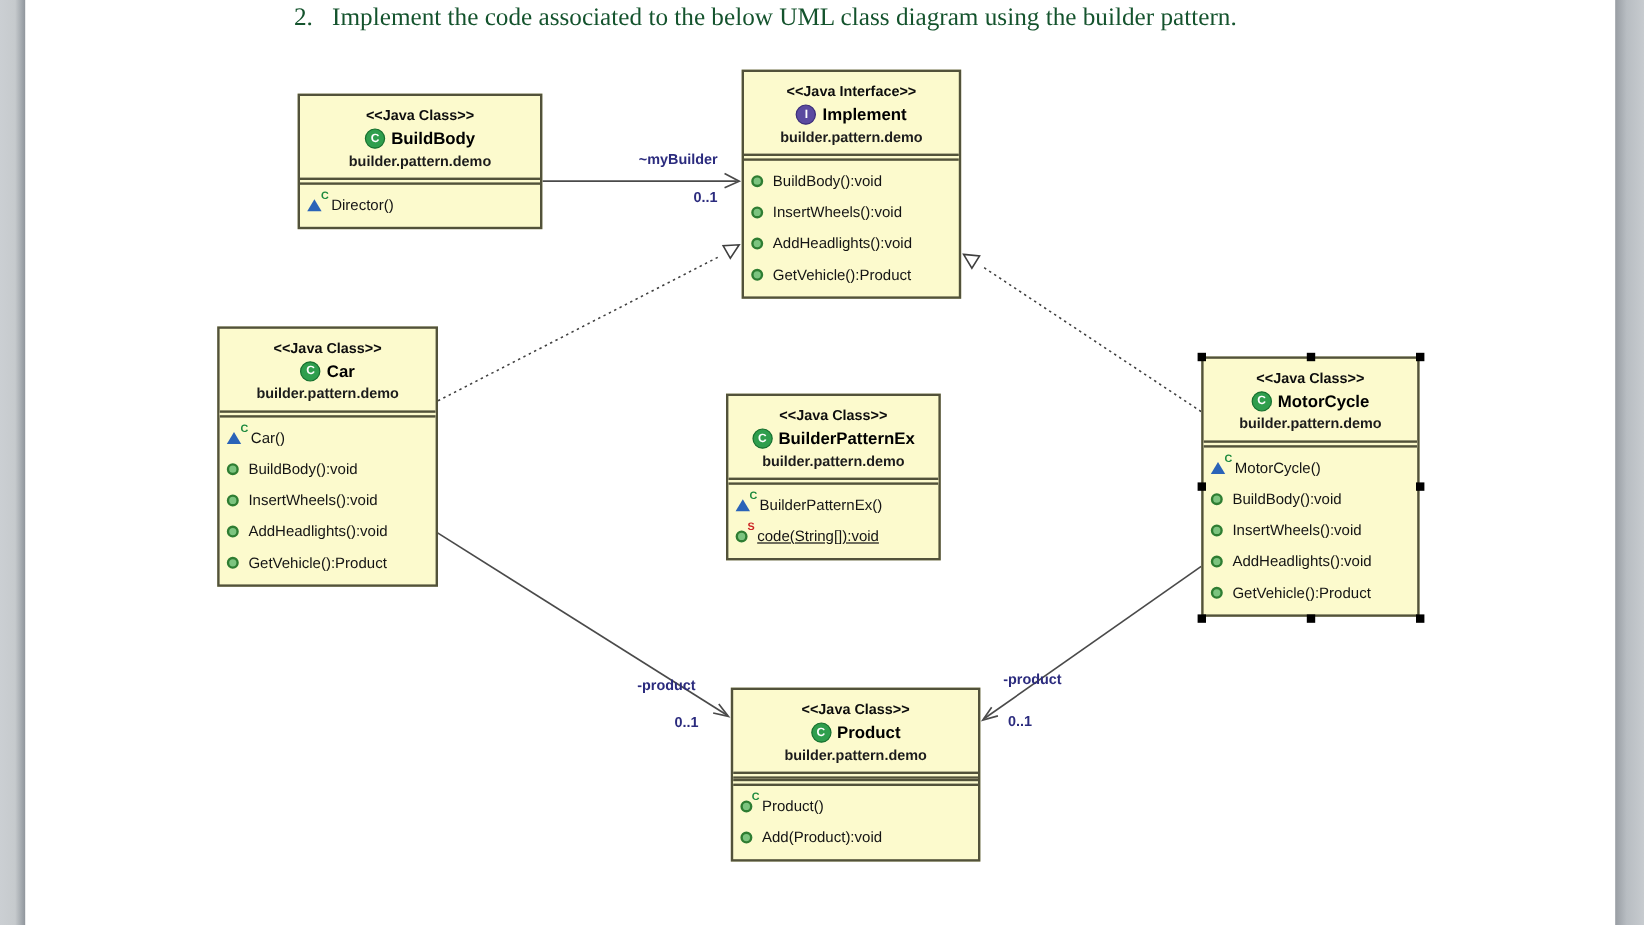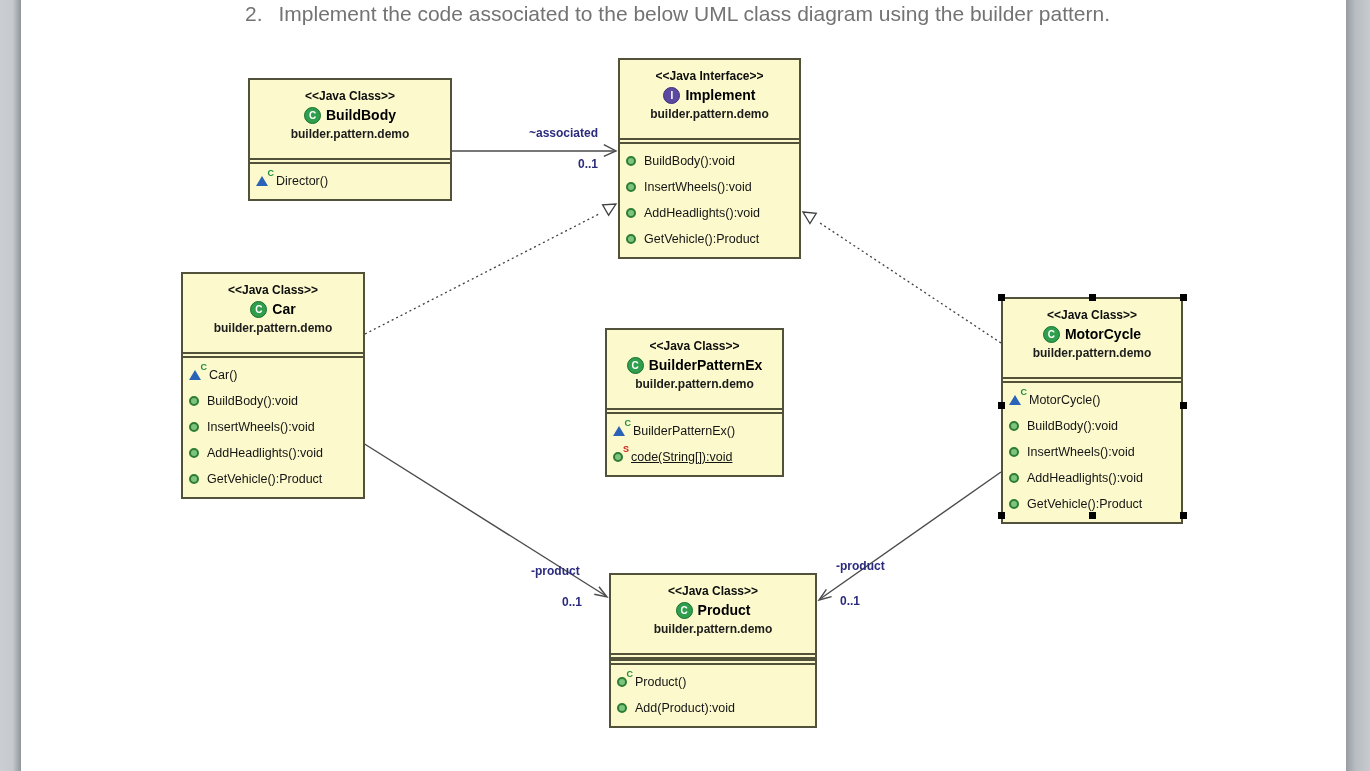--- a/index.html
+++ b/index.html
@@ -5,28 +5,28 @@
   html,body{margin:0;padding:0;}
   body{
     width:1370px;height:771px;position:relative;background:#ffffff;overflow:hidden;
     font-family:"Liberation Sans",sans-serif;
   }
   .gutter{position:absolute;top:0;height:771px;z-index:0;}
   .gutter.left{left:0;width:21px;background:linear-gradient(to right,#cbcfd3 0%,#c6cacd 60%,#9aa0a6 92%,#8f959b 100%);}
   .gutter.right{left:1346px;width:24px;background:linear-gradient(to right,#989da3 0%,#b8bdc2 40%,#c7cbcf 100%);}
 
   .heading{position:absolute;top:2px;left:245px;z-index:3;
-    font-family:Liberation Sans, sans-serif;font-size:21px;color:#737373;white-space:nowrap;}
+    font-family:Liberation Serif, serif;font-size:21px;color:#14532d;white-space:nowrap;}
   .heading .num{display:inline-block;margin-right:16px;}
 
   .diagram{position:absolute;left:0;top:0;width:1370px;height:771px;z-index:1;}
   svg.connectors{position:absolute;left:0;top:0;z-index:1;}
 
   .uml-class{position:absolute;z-index:2;background:#fcfacd;border:2px solid #52523a;box-sizing:border-box;}
-  .comp-title{text-align:center;padding:8px 4px 16px;}
+  .comp-title{text-align:center;padding:8px 4px 6px;}
   .stereotype{font-size:12px;font-weight:bold;color:#0d0d0d;line-height:17px;white-space:nowrap;}
   .cname{display:flex;align-items:center;justify-content:center;gap:5px;font-size:14px;font-weight:bold;color:#000;line-height:21px;white-space:nowrap;}
   .pkg{font-size:12px;font-weight:bold;color:#1c1c1c;line-height:16px;white-space:nowrap;}
   .kicon{width:15px;height:15px;border-radius:50%;color:#fff;font-size:10px;font-weight:bold;
     display:flex;align-items:center;justify-content:center;flex:none;line-height:1;}
   .kicon.class{background:#2f9e4d;border:1px solid #17702f;}
   .kicon.interface{background:#5b4aa0;border:1px solid #3b2d7a;}
   .sep{height:2px;border-top:2px solid #52523a;border-bottom:2px solid #52523a;background:#fcfacd;}
   .members{padding:4px 6px 5px;}
   .members.fields{padding:2px 6px 2px;}
@@ -67,21 +67,21 @@
     <line x1="1001" y1="343" x2="820" y2="223" stroke="#3f3f3f" stroke-width="1.3" stroke-dasharray="2,3"></line>
     <polygon points="803,212 816.3,213.3 809.9,223.5" fill="#ffffff" stroke="#3f3f3f" stroke-width="1.3"></polygon>
 
     <line x1="363" y1="443" x2="606" y2="596" stroke="#4a4a4a" stroke-width="1.4"></line>
     <polyline points="599,586.7 607,597 594.3,594.2" fill="none" stroke="#4a4a4a" stroke-width="1.4"></polyline>
 
     <line x1="1001" y1="472" x2="820" y2="599" stroke="#4a4a4a" stroke-width="1.4"></line>
     <polyline points="831.6,596.6 819,600 826.4,589.3" fill="none" stroke="#4a4a4a" stroke-width="1.4"></polyline>
   </svg>
 
-  <div class="edge-label" style="left:500px;top:126px;width:98px;text-align:right;">~associated</div>
+  <div class="edge-label" style="left:500px;top:126px;width:98px;text-align:right;">~myBuilder</div>
   <div class="edge-label" style="left:540px;top:157px;width:58px;text-align:right;">0..1</div>
   <div class="edge-label" style="left:531px;top:564px;">-product</div>
   <div class="edge-label" style="left:562px;top:595px;">0..1</div>
   <div class="edge-label" style="left:836px;top:559px;">-product</div>
   <div class="edge-label" style="left:840px;top:594px;">0..1</div>
 
   <div class="uml-class" style="left:248px;top:78px;width:204px;">
     <div class="comp-title">
       <div class="stereotype">&lt;&lt;Java Class&gt;&gt;</div>
       <div class="cname">

